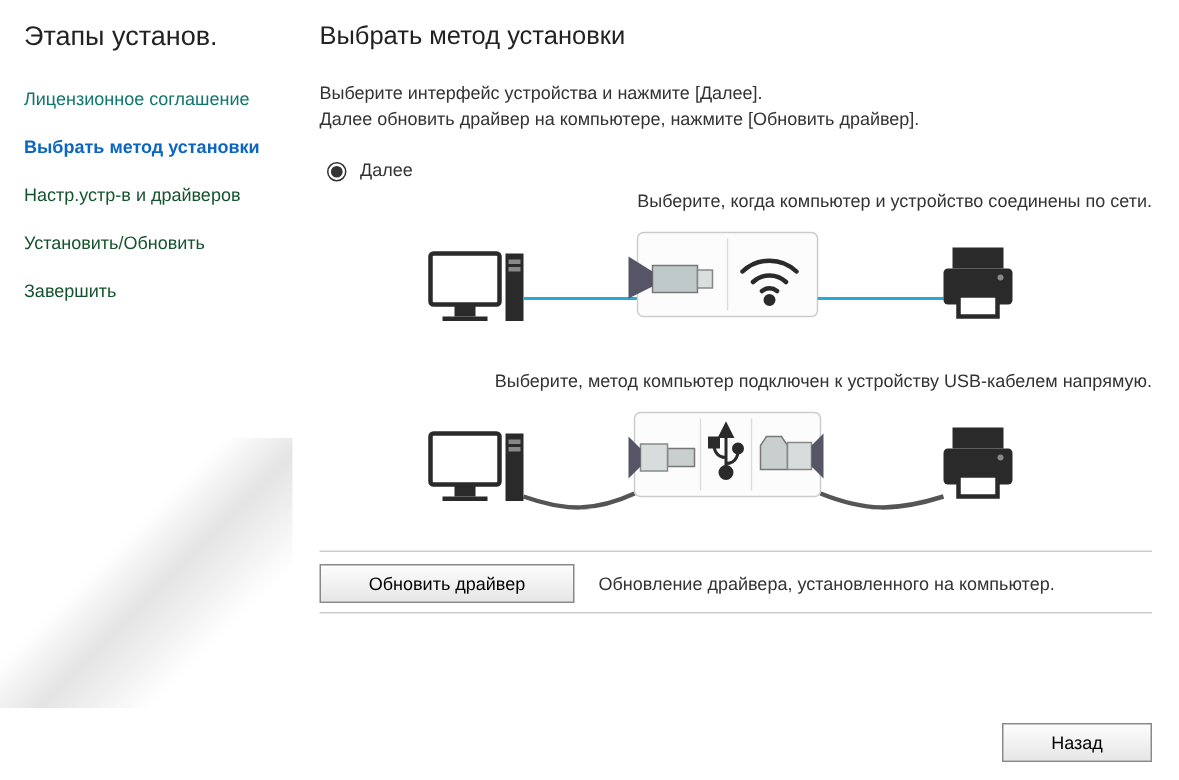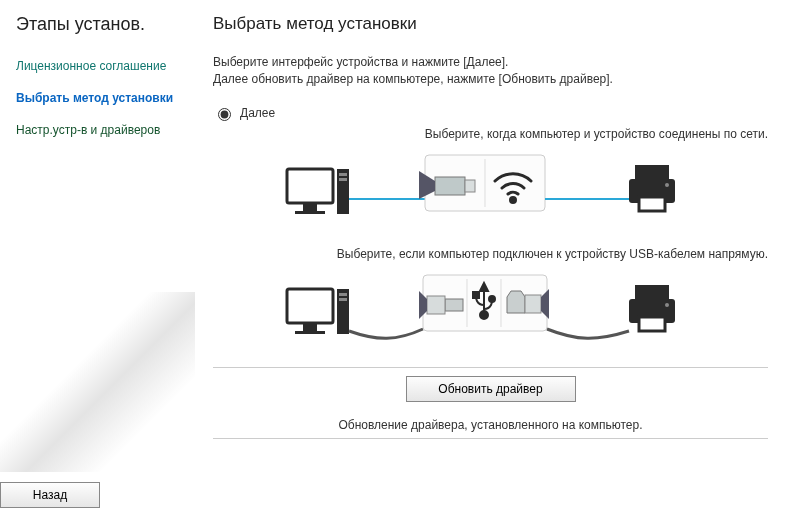--- a/index.html
+++ b/index.html
@@ -91,52 +91,54 @@
     position: relative;
   }
   .illus svg { width: 480px; height: 84px; }
   .update-row {
     display:flex;
     align-items:center;
     gap:16px;
     padding: 8px 0 6px 0;
     border-top:1px solid #ccc;
     border-bottom:1px solid #ccc;
-    flex-direction:column;
   }
   .btn {
     min-width: 100px;
     height: 26px;
     border:1px solid #888;
     background: linear-gradient(#fdfdfd,#e6e6e6);
     font-size:12px;
     font-family:inherit;
     cursor:pointer;
     padding: 0 14px;
   }
   .btn.wide { min-width: 170px; }
   .upd-text { font-size:12px; color:#333; }
   .bottom {
     display:flex;
+    justify-content:flex-end;
     align-items:center;
     gap:18px;
     padding: 10px 18px 12px 0;
   }
   .bottom .btn { min-width:100px; }
 </style>
 </head>
 <body>
 
 <div class="app">
   <div class="top">
     <aside class="sidebar">
       <h1>Этапы установ.</h1>
       <div class="step disabled">Лицензионное соглашение</div>
       <div class="step active">Выбрать метод установки</div>
       <div class="step">Настр.устр-в и драйверов</div>
+      <div class="step">Установить/Обновить</div>
+      <div class="step">Завершить</div>
     </aside>
 
     <section class="main">
       <h2>Выбрать метод установки</h2>
       <div class="desc">
         <span>Выберите интерфейс устройства и нажмите [Далее].</span><br>
         <span>Далее обновить драйвер на компьютере, нажмите [Обновить драйвер].</span>
       </div>
 
       <div class="opt-row">
@@ -177,21 +179,21 @@
 
           <g transform="translate(392,18)">
             <rect x="6" y="-2" width="34" height="14" fill="#2a2a2a"></rect>
             <rect x="0" y="12" width="46" height="24" rx="3" fill="#2a2a2a"></rect>
             <rect x="10" y="30" width="26" height="14" fill="#fff" stroke="#2a2a2a" stroke-width="3"></rect>
             <circle cx="38" cy="18" r="2" fill="#888"></circle>
           </g>
         </svg>
       </div>
 
-      <div class="opt-sub">Выберите, если компьютер подключен к устройству USB-кабелем напрямую.</div>
+      <div class="opt-sub">Выберите, метод компьютер подключен к устройству USB-кабелем напрямую.</div>
       <div class="illus">
         <svg viewBox="0 0 480 84">
 
           <rect x="50" y="20" width="46" height="34" rx="2" fill="none" stroke="#2a2a2a" stroke-width="3"></rect>
           <rect x="66" y="55" width="14" height="7" fill="#2a2a2a"></rect>
           <rect x="58" y="62" width="30" height="3" fill="#2a2a2a"></rect>
 
           <rect x="100" y="20" width="12" height="45" fill="#2a2a2a"></rect>
           <rect x="102" y="24" width="8" height="3" fill="#888"></rect>
           <rect x="102" y="29" width="8" height="3" fill="#888"></rect>

